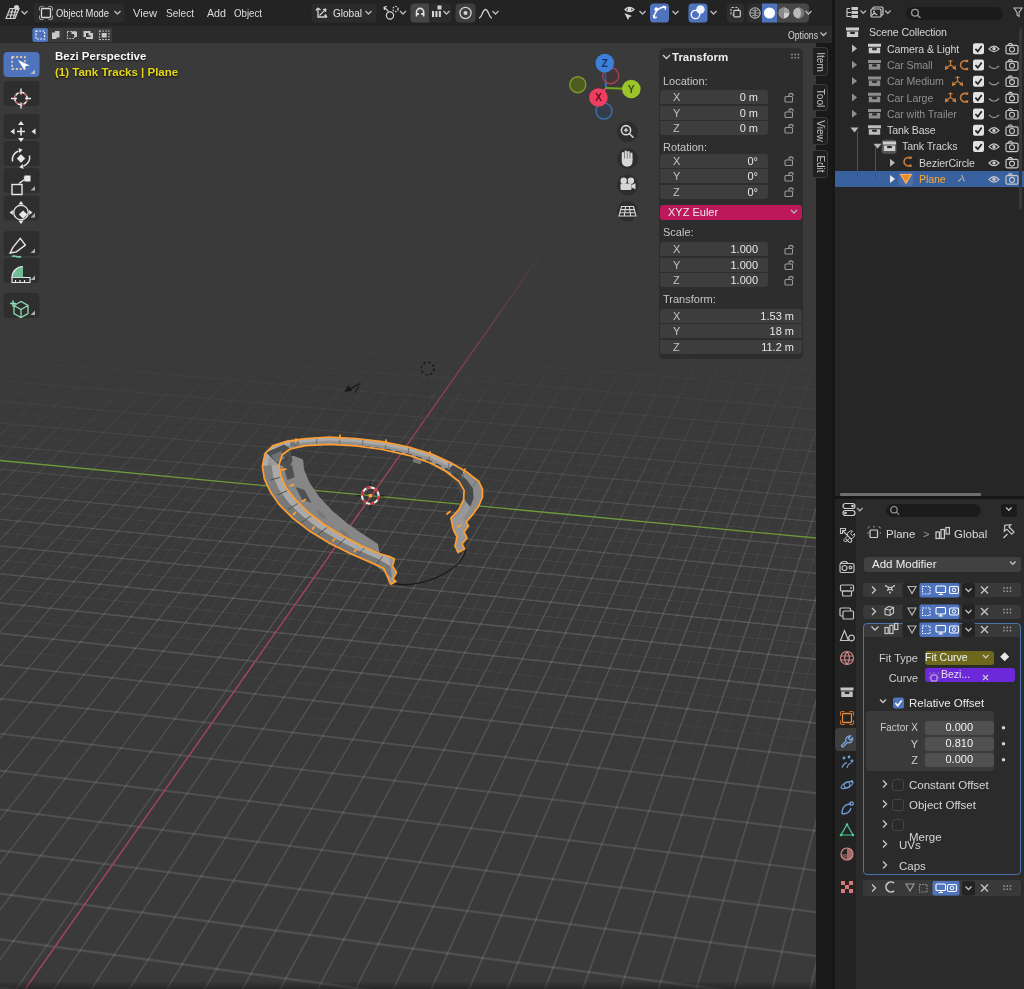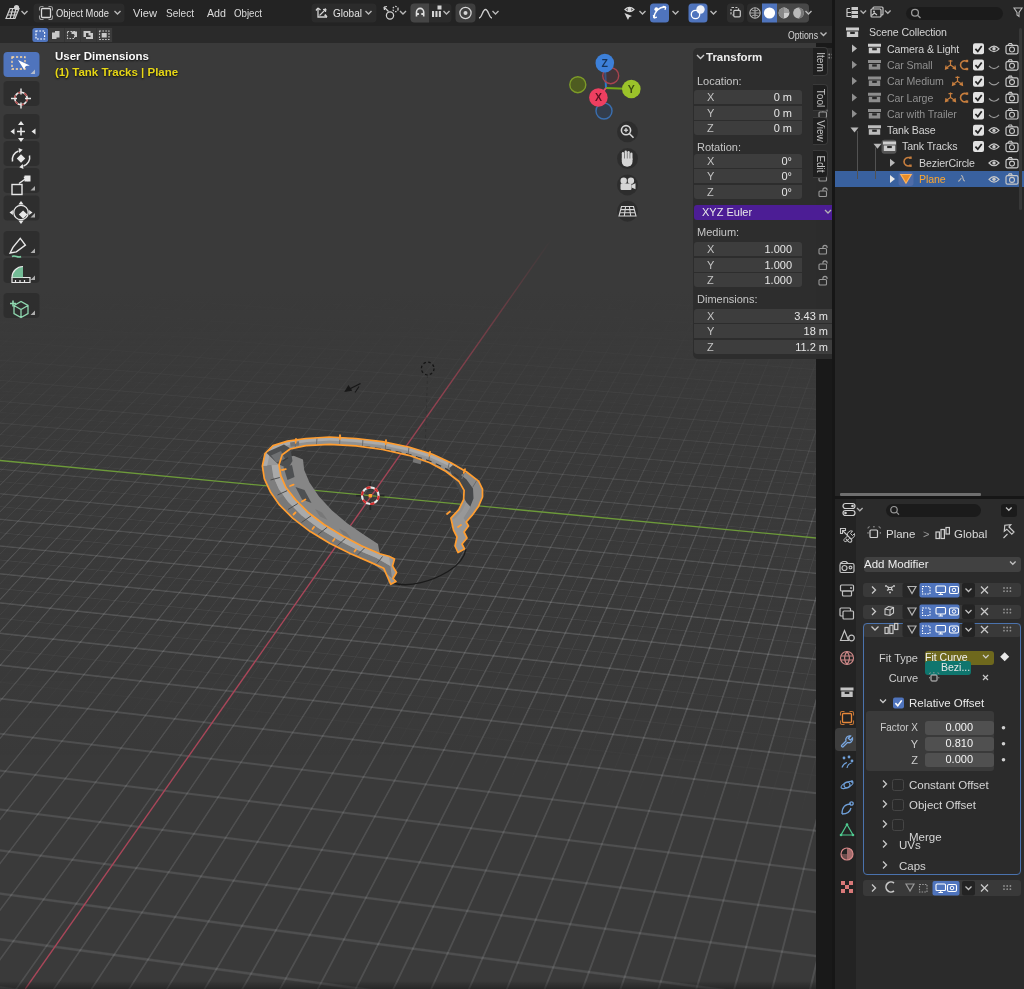--- a/index.html
+++ b/index.html
@@ -10,21 +10,21 @@
 #grid3d,#grid3df{position:absolute;left:0;top:0;width:8000px;height:5800px;transform-origin:0 0;
  transform:matrix3d(0.19942449,0.01064049,0,-0.00001785,-0.18834006,0.11161904,0,-0.00015428,0,0,1,0,70.73490490,-334.57809165,0,1.00000000);
  background-image:repeating-linear-gradient(90deg,rgba(228,231,235,0.12) 0 1.6px,transparent 1.6px 38px),repeating-linear-gradient(0deg,rgba(228,231,235,0.12) 0 1.6px,transparent 1.6px 38px);}
 #grid3df{background-image:repeating-linear-gradient(90deg,rgba(228,231,235,0.085) 0 1.4px,transparent 1.4px 19px),repeating-linear-gradient(0deg,rgba(228,231,235,0.085) 0 1.4px,transparent 1.4px 19px);
  -webkit-mask-image:linear-gradient(180deg,#000 0 4140px,transparent 4340px);mask-image:linear-gradient(180deg,#000 0 4140px,transparent 4340px);}
 #fog{position:absolute;left:0;top:0;width:832px;height:989px;
  background:linear-gradient(180deg,#3a3a3a 0 290px,rgba(58,58,58,0.97) 335px,rgba(58,58,58,0.72) 420px,rgba(58,58,58,0.3) 510px,rgba(58,58,58,0.06) 620px,rgba(58,58,58,0) 760px);}
 #hdr1{position:absolute;left:0;top:0;width:832px;height:26px;background:#232323}
 #hdr2{position:absolute;left:0;top:26px;width:832px;height:17px;background:#2a2a2a}
 
-#npanel{position:absolute;left:693px;top:48px;width:144px;height:311px;background:rgba(45,45,45,0.96);border-radius:5px;}
+#npanel{position:absolute;left:659px;top:48px;width:144px;height:311px;background:rgba(45,45,45,0.96);border-radius:5px;}
 .prow{position:absolute;left:1px;height:14px;background:#3d3d3d;color:#e6e6e6;font-size:11px;line-height:14px}
 .tab{position:absolute;left:813px;width:15px;background:#1f1f1f;border:1px solid #3a3a3a;border-left:none;border-radius:0 4px 4px 0;color:#c3c3c3;font-size:10px}
 .tab span{position:absolute;left:50%;top:50%;transform:translate(-50%,-50%) rotate(90deg);white-space:nowrap}
 
 #outliner{position:absolute;left:835px;top:0;width:189px;height:496px;background:#262626;overflow:hidden}
 .orow{position:absolute;left:0;width:189px;height:16.3px;font-size:10.6px;letter-spacing:-0.1px;color:#d4d4d4;line-height:16.5px}
 
 #props{position:absolute;left:835px;top:499px;width:189px;height:490px;background:#2b2b2b;overflow:hidden}
 #ptabs{position:absolute;left:0;top:0;width:21px;height:490px;background:#232323}
 .modrow{position:absolute;left:28px;width:158px;height:14px;background:#393939;border-radius:3px}
@@ -385,21 +385,21 @@
    </g>
    <g fill="#cfcfcf">
     <path d="M35,26 l-4.5,0 4.5,-4.5 Z" opacity="0.8"></path>
     <path d="M35,142.5 l-4.5,0 4.5,-4.5 Z" opacity="0.8"></path>
     <path d="M35,169.5 l-4.5,0 4.5,-4.5 Z" opacity="0.8"></path>
     <path d="M35,205 l-4.5,0 4.5,-4.5 Z" opacity="0.8"></path>
     <path d="M35,232 l-4.5,0 4.5,-4.5 Z" opacity="0.8"></path>
     <path d="M35,267 l-4.5,0 4.5,-4.5 Z" opacity="0.8"></path>
    </g>
   </svg>
-  <div id="vptext" class="abs" style="left:55px;top:50px;font-size:11.5px;font-weight:600;color:#fbfbfb;text-shadow:0 1px 2px rgba(0,0,0,0.8)">User Dimensions</div>
+  <div id="vptext" class="abs" style="left:55px;top:50px;font-size:11.5px;font-weight:600;color:#fbfbfb;text-shadow:0 1px 2px rgba(0,0,0,0.8)">Bezi Perspective</div>
   <div class="abs" style="left:55px;top:65.5px;font-size:11.5px;font-weight:600;color:#e6d616;text-shadow:0 1px 2px rgba(0,0,0,0.8)">(1) Tank Tracks | Plane</div>
   <div class="abs" style="left:815.5px;top:43px;width:16.5px;height:946px;background:#191919"></div>
   <div id="npanel">
    <div class="abs" style="left:13px;top:3px;font-size:11.5px;font-weight:bold;color:#ededed">Transform</div>
    <div class="abs" style="left:4px;top:27px;font-size:11px;color:#c6c6c6">Location:</div>
    <div class="prow" style="top:42px;width:108px;border-radius:3px 3px 0 0">
           <span style="position:absolute;left:13px;color:#c3c3c3">X</span>
           <span style="position:absolute;right:10px">0 m</span>
         </div>
    <div class="prow" style="top:57.5px;width:108px">
@@ -416,40 +416,40 @@
           <span style="position:absolute;right:10px">0°</span>
         </div>
    <div class="prow" style="top:121px;width:108px">
           <span style="position:absolute;left:13px;color:#c3c3c3">Y</span>
           <span style="position:absolute;right:10px">0°</span>
         </div>
    <div class="prow" style="top:136.5px;width:108px;border-radius:0 0 3px 3px">
           <span style="position:absolute;left:13px;color:#c3c3c3">Z</span>
           <span style="position:absolute;right:10px">0°</span>
         </div>
-   <div class="prow" style="top:157px;width:142px;height:15px;border-radius:3px;background:#4c1d95;line-height:15px">
+   <div class="prow" style="top:157px;width:142px;height:15px;border-radius:3px;background:#be185d;line-height:15px">
           <span style="position:absolute;left:8px;color:#e8e8e8">XYZ Euler</span>
         </div>
-   <div class="abs" style="left:4px;top:178px;font-size:11px;color:#c6c6c6">Medium:</div>
+   <div class="abs" style="left:4px;top:178px;font-size:11px;color:#c6c6c6">Scale:</div>
    <div class="prow" style="top:194px;width:108px;border-radius:3px 3px 0 0">
           <span style="position:absolute;left:13px;color:#c3c3c3">X</span>
           <span style="position:absolute;right:10px">1.000</span>
         </div>
    <div class="prow" style="top:209.5px;width:108px">
           <span style="position:absolute;left:13px;color:#c3c3c3">Y</span>
           <span style="position:absolute;right:10px">1.000</span>
         </div>
    <div class="prow" style="top:225px;width:108px;border-radius:0 0 3px 3px">
           <span style="position:absolute;left:13px;color:#c3c3c3">Z</span>
           <span style="position:absolute;right:10px">1.000</span>
         </div>
-   <div class="abs" style="left:4px;top:245px;font-size:11px;color:#c6c6c6">Dimensions:</div>
+   <div class="abs" style="left:4px;top:245px;font-size:11px;color:#c6c6c6">Transform:</div>
    <div class="prow" style="top:260.5px;width:142px;border-radius:3px 3px 0 0">
           <span style="position:absolute;left:13px;color:#c3c3c3">X</span>
-          <span style="position:absolute;right:8px">3.43 m</span>
+          <span style="position:absolute;right:8px">1.53 m</span>
         </div>
    <div class="prow" style="top:276px;width:142px">
           <span style="position:absolute;left:13px;color:#c3c3c3">Y</span>
           <span style="position:absolute;right:8px">18 m</span>
         </div>
    <div class="prow" style="top:291.5px;width:142px;border-radius:0 0 3px 3px">
           <span style="position:absolute;left:13px;color:#c3c3c3">Z</span>
           <span style="position:absolute;right:8px">11.2 m</span>
         </div>
    <svg class="abs" style="left:0;top:0" width="144" height="311" viewBox="0 0 144 311">
@@ -644,29 +644,29 @@
   </svg>
  </div>
  <div id="props">
   <div id="ptabs"></div>
   <div class="abs" style="left:0;top:229px;width:21px;height:23px;background:#3d3d3d;border-radius:4px 0 0 4px"></div>
   <div class="abs" style="left:51px;top:4.5px;width:95px;height:13px;background:#1b1b1b;border-radius:7px"></div>
   <div class="abs" style="left:166px;top:4.5px;width:16px;height:13px;background:#1b1b1b;border-radius:3px"></div>
   <div class="abs" style="left:51px;top:29px;font-size:11.5px;color:#dadada">Plane</div>
   <div class="abs" style="left:88px;top:29px;font-size:11px;color:#9a9a9a">&gt;</div>
   <div class="abs" style="left:119px;top:29px;font-size:11.5px;color:#dadada">Global</div>
-  <div class="abs" style="left:29px;top:57.5px;width:157px;height:15px;background:#414141;border-radius:3px;font-size:11.5px;color:#eee;line-height:15px"><span style="">Add Modifier</span></div>
+  <div class="abs" style="left:29px;top:57.5px;width:157px;height:15px;background:#414141;border-radius:3px;font-size:11.5px;color:#eee;line-height:15px"><span style="margin-left:8px">Add Modifier</span></div>
   <div class="modrow" style="top:84px"></div>
   <div class="modrow" style="top:105.5px"></div>
   <div class="modrow" style="top:123.5px"></div>
   <div class="abs" style="left:28px;top:123.5px;width:158px;height:252px;border:1px solid #4a72ad;border-radius:4px"></div>
   <div class="abs" style="right:106px;top:152.5px;font-size:11px;color:#cdcdcd">Fit Type</div>
   <div class="abs" style="left:90px;top:152.2px;width:68.5px;height:13.5px;background:#6e681d;border-radius:3px;font-size:10.5px;color:#f2f2f2;line-height:13.5px"><span style="margin-left:0">Fit Curve</span></div>
   <div class="abs" style="right:106px;top:172.8px;font-size:11px;color:#cdcdcd">Curve</div>
-  <div class="abs" style="left:90px;top:162px;width:46px;height:13.5px;background:#0f766e;border-radius:3px;font-size:10.5px;color:#e5e5e5;line-height:13.5px"><span style="margin-left:16px">Bezi...</span></div>
+  <div class="abs" style="left:90px;top:169px;width:90px;height:13.5px;background:#6d28d9;border-radius:3px;font-size:10.5px;color:#e5e5e5;line-height:13.5px"><span style="margin-left:16px">Bezi...</span></div>
   <div class="abs" style="left:74px;top:197.5px;font-size:11.5px;color:#e8e8e8">Relative Offset</div>
   <div class="abs" style="left:31px;top:212px;width:128px;height:60px;background:#3a3a3a;border-radius:3px"></div>
   <div class="abs" style="right:106px;top:222.5px;font-size:10px;color:#cdcdcd">Factor X</div>
   <div class="abs" style="right:106px;top:238.5px;font-size:11px;color:#cdcdcd">Y</div>
   <div class="abs" style="right:106px;top:254.5px;font-size:11px;color:#cdcdcd">Z</div>
   <div class="abs" style="left:90px;top:222px;width:68.5px;height:13.5px;background:#505050;border-radius:3px;font-size:11px;color:#f4f4f4;line-height:13.5px;text-align:center">0.000</div>
   <div class="abs" style="left:90px;top:238px;width:68.5px;height:13.5px;background:#505050;border-radius:3px;font-size:11px;color:#f4f4f4;line-height:13.5px;text-align:center">0.810</div>
   <div class="abs" style="left:90px;top:254px;width:68.5px;height:13.5px;background:#505050;border-radius:3px;font-size:11px;color:#f4f4f4;line-height:13.5px;text-align:center">0.000</div>
   <div class="abs" style="left:74px;top:280px;font-size:11.5px;color:#d5d5d5">Constant Offset</div>
   <div class="abs" style="left:74px;top:300px;font-size:11.5px;color:#d5d5d5">Object Offset</div>

